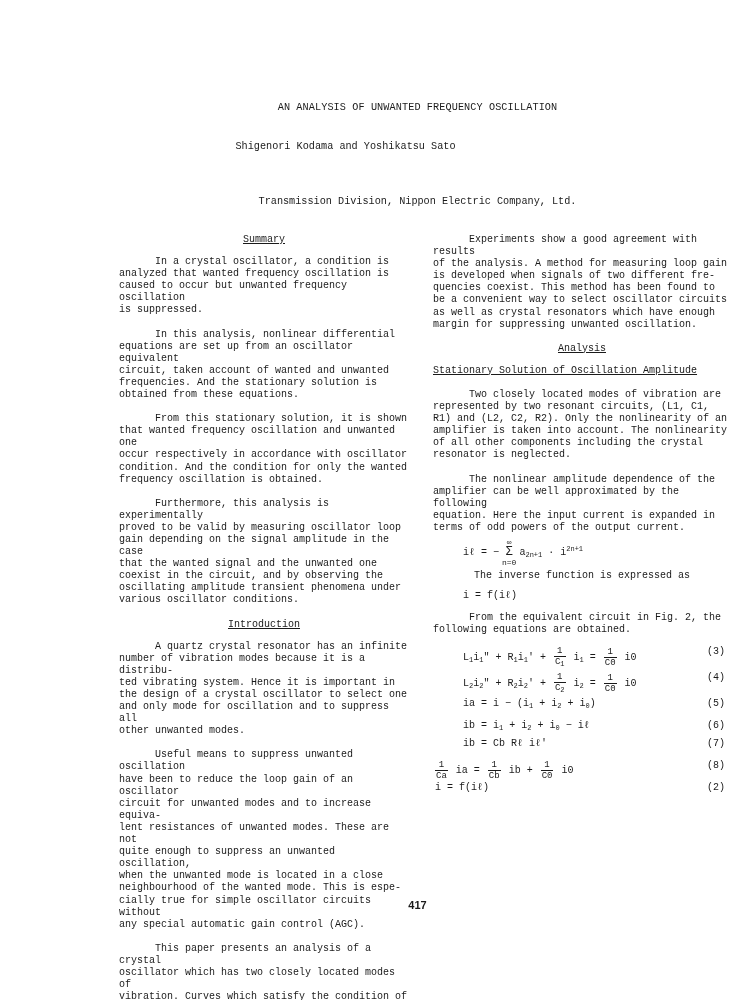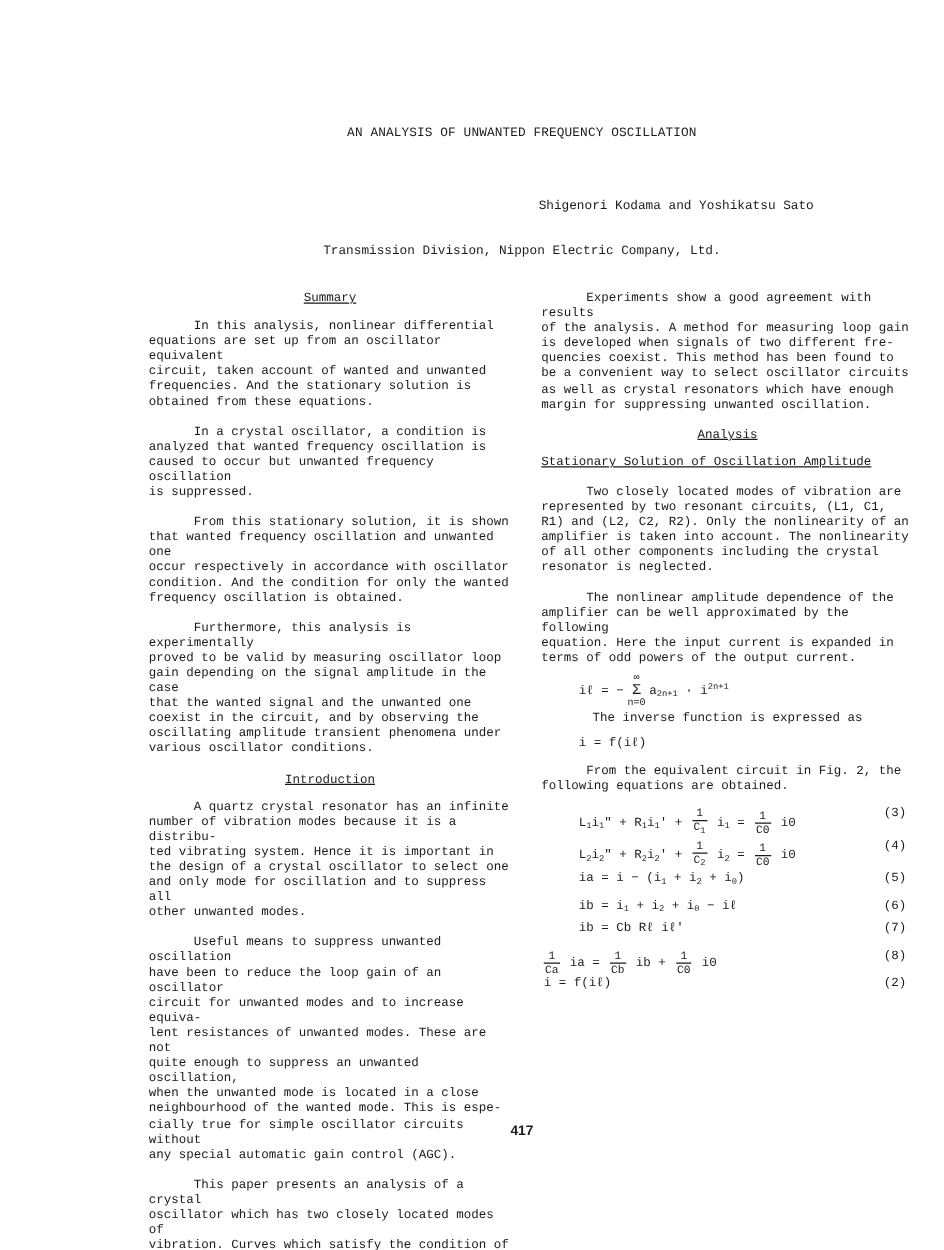--- a/index.html
+++ b/index.html
@@ -6,21 +6,21 @@
   body {
     width: 755px; height: 1000px; position: relative; overflow: hidden;
     font-family: "Liberation Mono", "DejaVu Sans Mono", monospace;
     color: #1a1a1a;
   }
   .page { position: absolute; left: 0; top: 0; width: 755px; height: 1000px; margin-left: 40px; }
   .title {
     position: absolute; left: 0; width: 755px; top: 101px;
     text-align: center; font-size: 10.2px; line-height: 13px; letter-spacing: 0.1px;
   }
-  .authors { position: absolute; left: 0; width: 611px; top: 160px; text-align: right; font-size: 10.2px; }
+  .authors { position: absolute; left: 0; width: 611px; top: 141px; text-align: center; font-size: 10.2px; }
   .affil { position: absolute; left: 0; width: 755px; top: 196px; text-align: center; font-size: 10.2px; line-height: 12.5px; }
   .col { position: absolute; font-size: 10px; line-height: 12.1px; }
   .col-left { left: 79px; width: 290px; top: 234px; }
   .col-right { left: 393px; width: 298px; top: 234px; }
   .heading { text-align: center; text-decoration: underline; margin: 0 0 10px 0; }
   .subheading { text-decoration: underline; margin: 0 0 12px 0; }
   .para { margin: 0 0 12px 0; text-indent: 36px; white-space: pre-line; }
   .para.noindent { text-indent: 0; }
   .eq { position: relative; height: 22px; margin: 0; }
   .eq .expr { position: absolute; left: 30px; top: 4px; white-space: nowrap; }
@@ -46,29 +46,29 @@
   </div>
 
   <div class="authors">Shigenori Kodama and Yoshikatsu Sato</div>
 
   <div class="affil">
     <div>Transmission Division, Nippon Electric Company, Ltd.</div>
   </div>
 
   <div class="col col-left">
     <div class="heading">Summary</div>
+    <div class="para">In a crystal oscillator, a condition is
+analyzed that wanted frequency oscillation is
+caused to occur but unwanted frequency oscillation
+is suppressed.</div>
     <div class="para">In this analysis, nonlinear differential
 equations are set up from an oscillator equivalent
 circuit, taken account of wanted and unwanted
 frequencies.  And the stationary solution is
 obtained from these equations.</div>
-    <div class="para">In a crystal oscillator, a condition is
-analyzed that wanted frequency oscillation is
-caused to occur but unwanted frequency oscillation
-is suppressed.</div>
     <div class="para">From this stationary solution, it is shown
 that wanted frequency oscillation and unwanted one
 occur respectively in accordance with oscillator
 condition.  And the condition for only the wanted
 frequency oscillation is obtained.</div>
     <div class="para">Furthermore, this analysis is experimentally
 proved to be valid by measuring oscillator loop
 gain depending on the signal amplitude in the case
 that the wanted signal and the unwanted one
 coexist in the circuit, and by observing the

